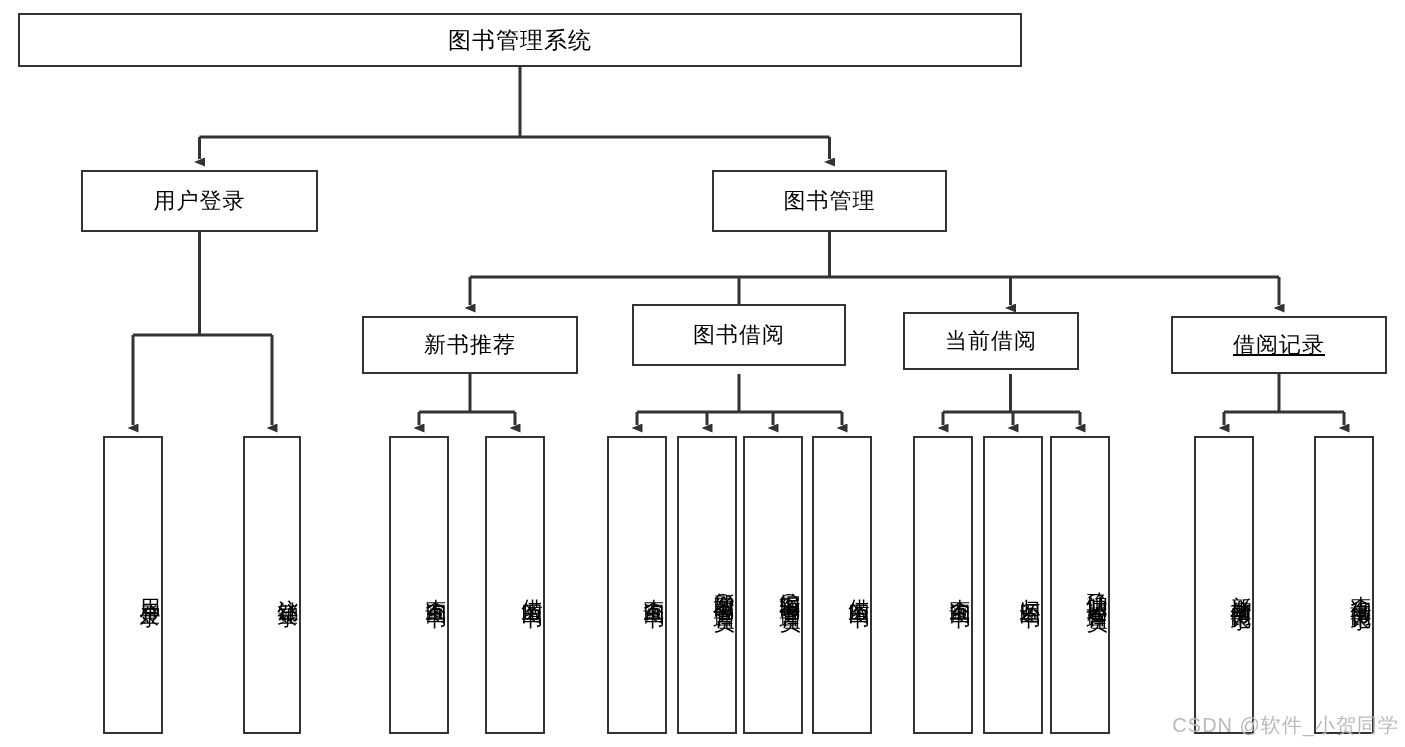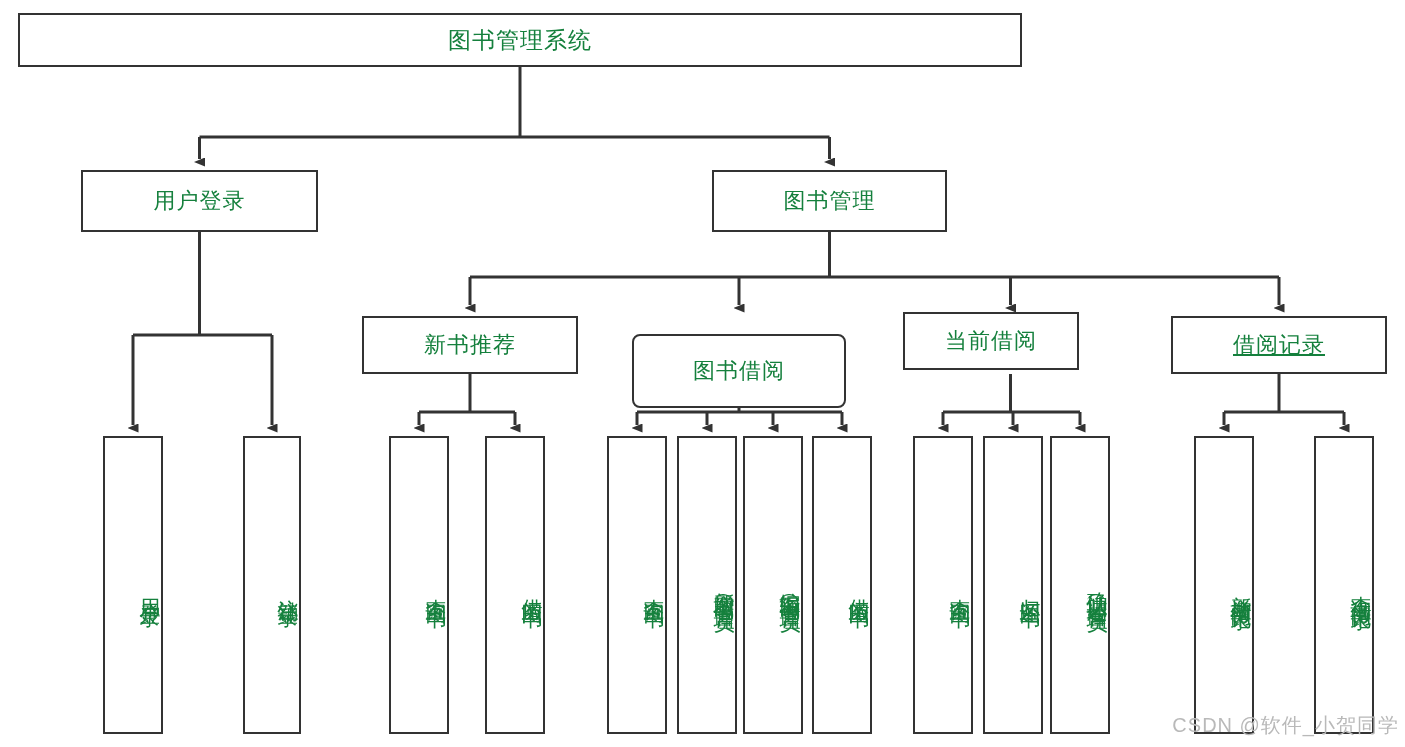--- a/index.html
+++ b/index.html
@@ -28,21 +28,21 @@
     pointer-events: none;
   }
   .node {
     position: absolute;
     box-sizing: border-box;
     border: 2px solid #333333;
     background: #ffffff;
     display: flex;
     align-items: center;
     justify-content: center;
-    color: #15803d;
+    color: #000000;
     line-height: 1.05;
     text-align: center;
   }
   .node-h {
     font-size: 22px;
     letter-spacing: 1px;
   }
   .node-v {
     font-size: 21px;
     writing-mode: vertical-rl;
@@ -125,21 +125,21 @@
       </div>
       <div class="node node-h" style="left: 81px; top: 170px; width: 237px; height: 62px;">
         <span>用户登录</span>
       </div>
       <div class="node node-h" style="left: 712px; top: 170px; width: 235px; height: 62px;">
         <span>图书管理</span>
       </div>
       <div class="node node-h" style="left: 362px; top: 316px; width: 216px; height: 58px;">
         <span>新书推荐</span>
       </div>
-      <div class="node node-h" style="left: 632px; top: 334px; width: 214px; height: 74px; border-radius: 8px;">
+      <div class="node node-h" style="left: 632px; top: 304px; width: 214px; height: 62px;">
         <span>图书借阅</span>
       </div>
       <div class="node node-h" style="left: 903px; top: 312px; width: 176px; height: 58px;">
         <span>当前借阅</span>
       </div>
       <div class="node node-h" style="left: 1171px; top: 316px; width: 216px; height: 58px; text-decoration: underline;">
         <span>借阅记录</span>
       </div>
       <div class="node node-v" style="left: 103px; top: 436px; width: 60px; height: 298px;">
         <span>用户登录</span>

